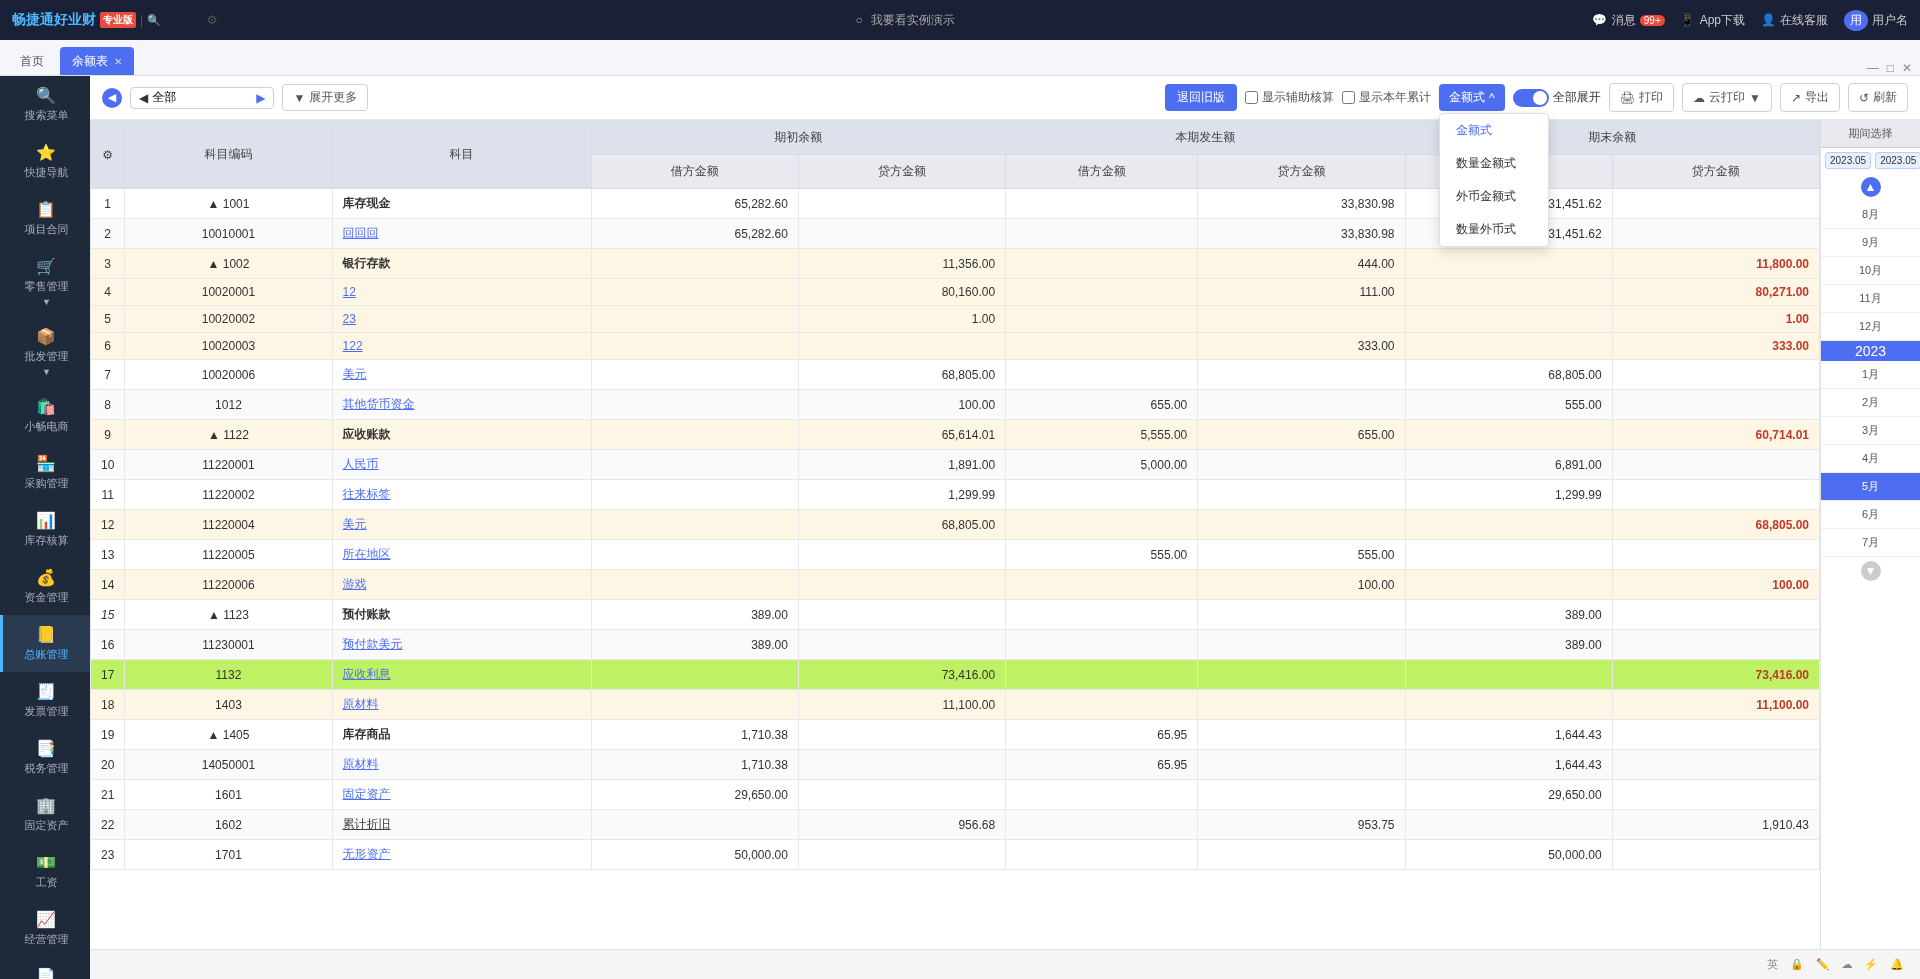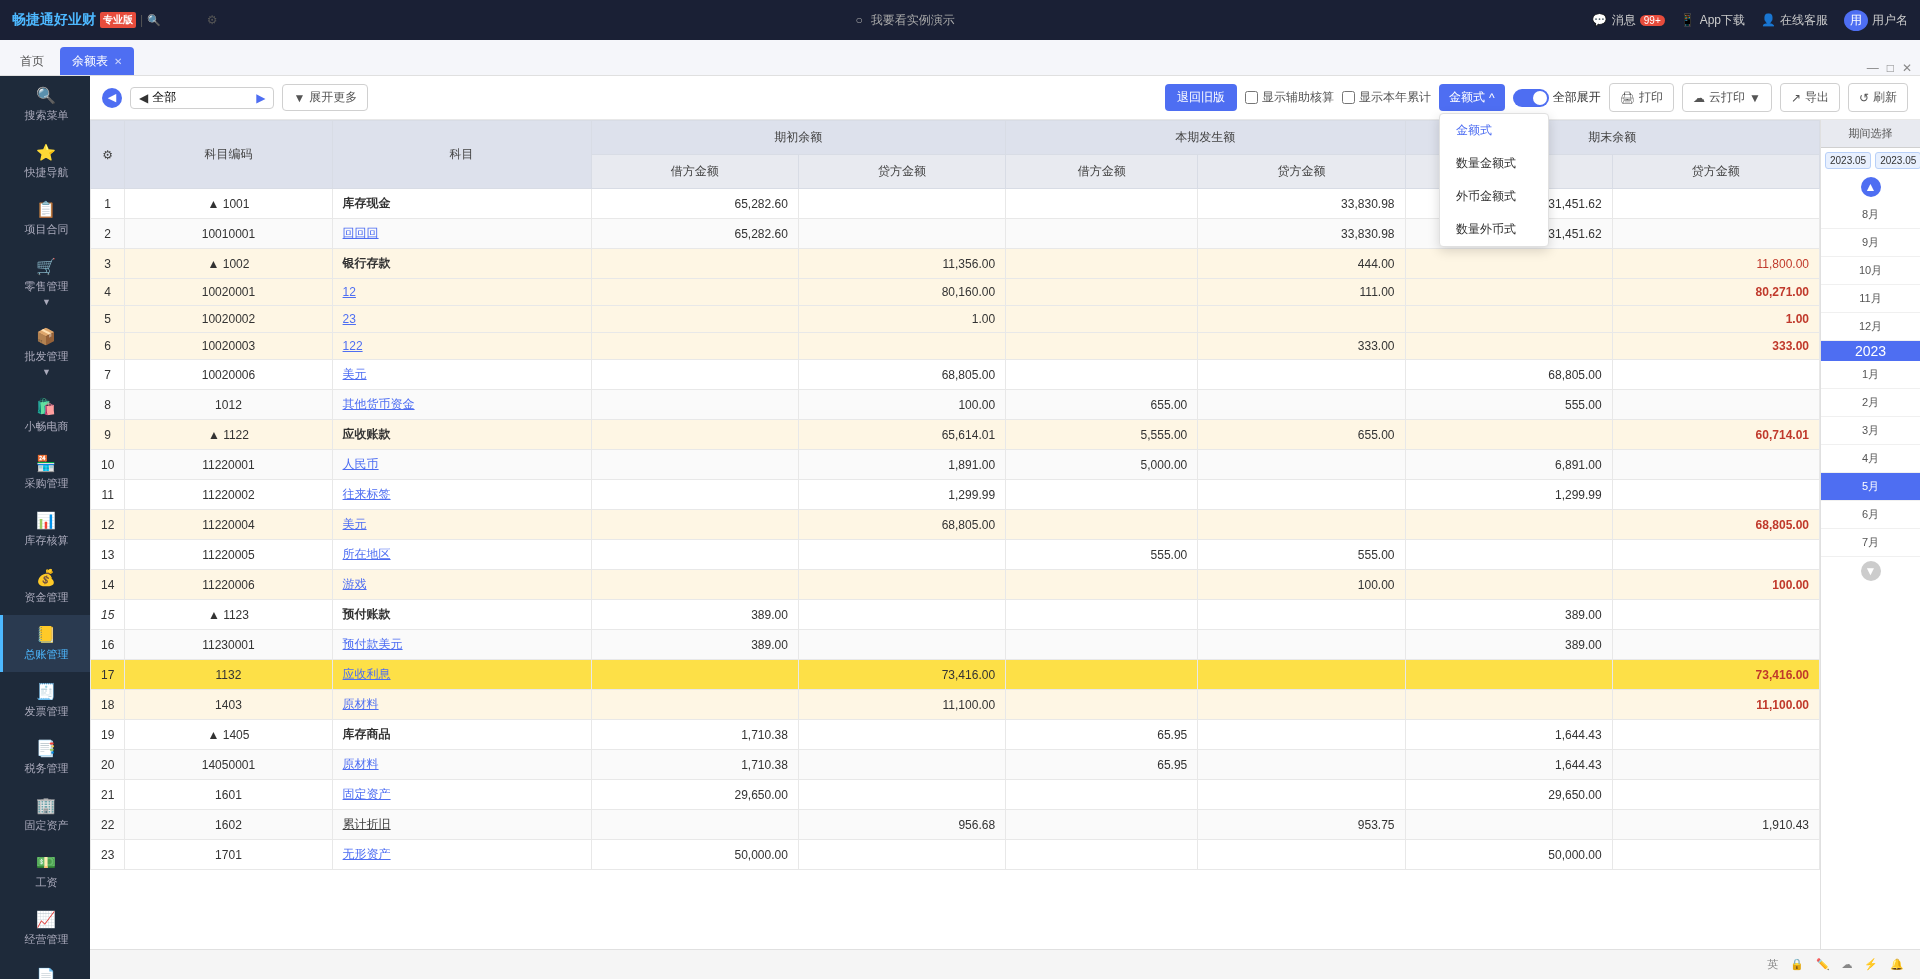--- a/index.html
+++ b/index.html
@@ -563,21 +563,21 @@
   </tr>
               <tr style="background: rgb(254, 246, 228);">
     <td style="text-align:center;">3</td>
     <td style="text-align:center;">▲ 1002</td>
     <td style="font-weight:bold;">银行存款</td>
     <td></td>
     <td>11,356.00</td>
     <td></td>
     <td>444.00</td>
     <td style=""></td>
-    <td style="color:#c0392b;font-weight:normal;">11,800.00</td>
+    <td style="color:#c0392b;font-weight:bold;">11,800.00</td>
   </tr>
               <tr style="background: rgb(254, 246, 228);">
     <td style="text-align:center;">4</td>
     <td style="text-align:center;">10020001</td>
     <td style="color:#4e6ef2;text-decoration:underline;cursor:pointer;">12</td>
     <td></td>
     <td>80,160.00</td>
     <td></td>
     <td>111.00</td>
     <td style=""></td>
@@ -708,21 +708,21 @@
     <td style="text-align:center;">16</td>
     <td style="text-align:center;">11230001</td>
     <td style="color:#4e6ef2;text-decoration:underline;cursor:pointer;">预付款美元</td>
     <td>389.00</td>
     <td></td>
     <td></td>
     <td></td>
     <td style="">389.00</td>
     <td style=""></td>
   </tr>
-              <tr style="background: #fde047;">
+              <tr style="background: #bef264;">
     <td style="text-align:center;">17</td>
     <td style="text-align:center;">1132</td>
     <td style="color:#4e6ef2;text-decoration:underline;cursor:pointer;">应收利息</td>
     <td></td>
     <td>73,416.00</td>
     <td></td>
     <td></td>
     <td style=""></td>
     <td style="color:#c0392b;font-weight:bold;">73,416.00</td>
   </tr>

